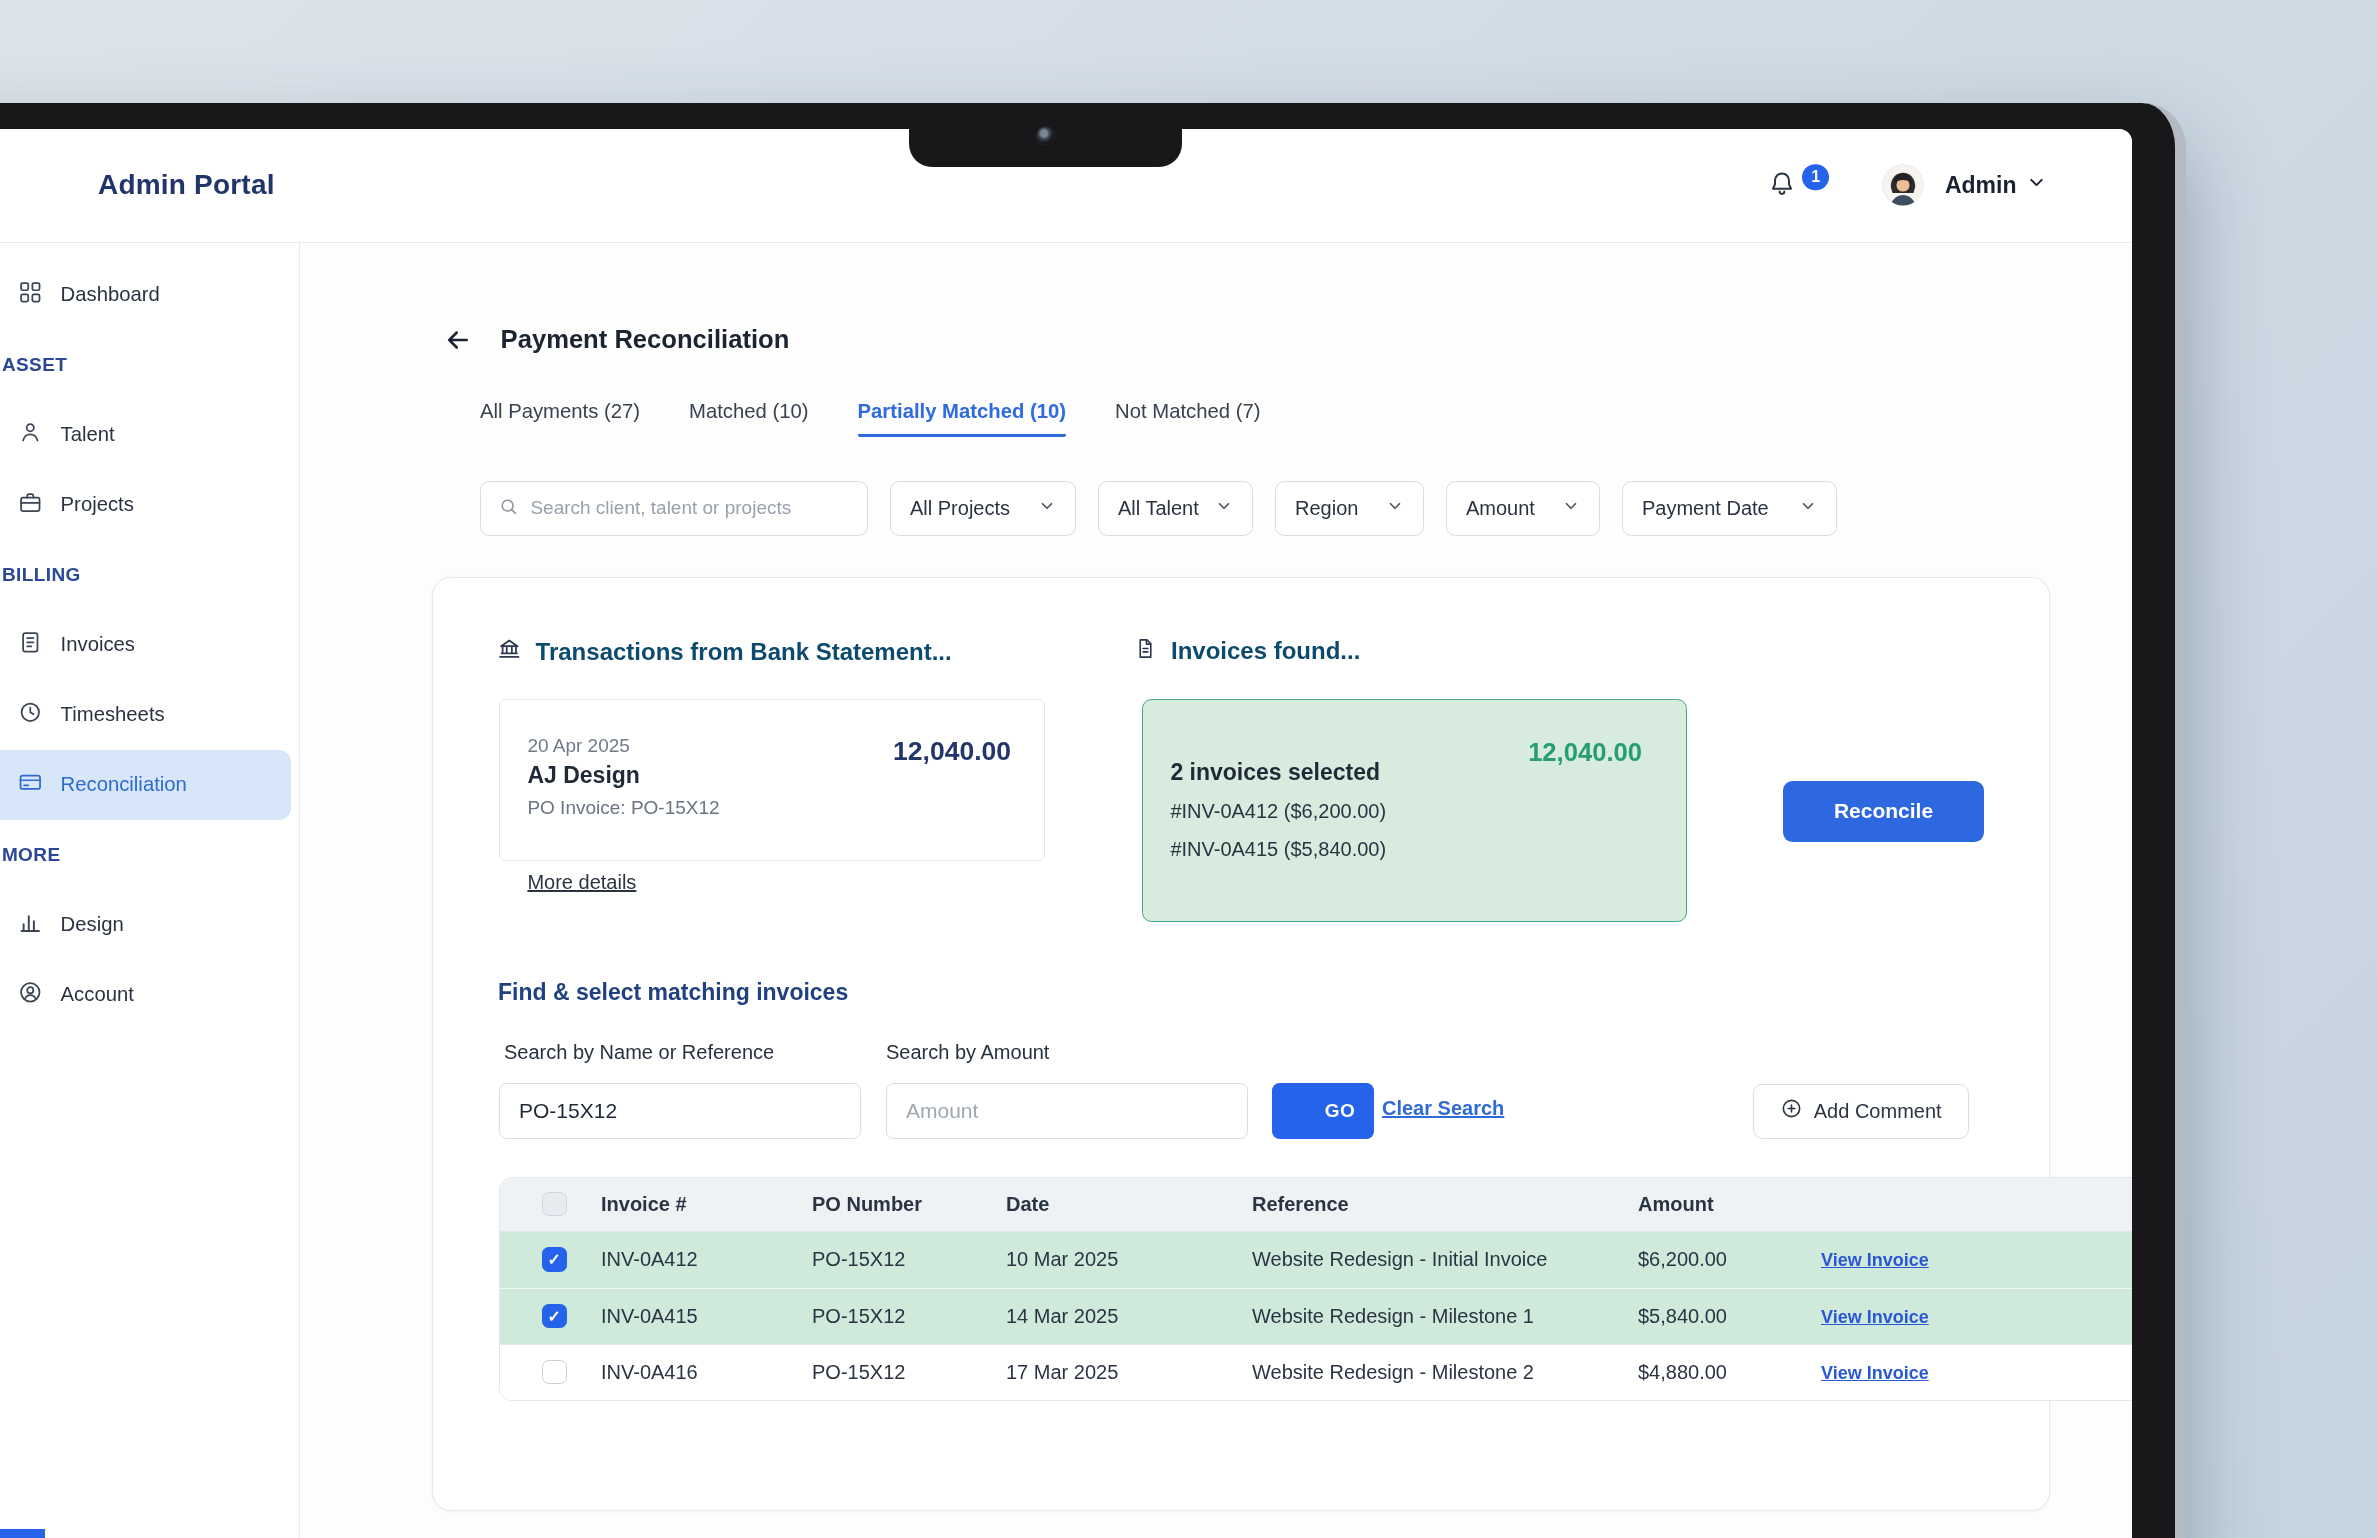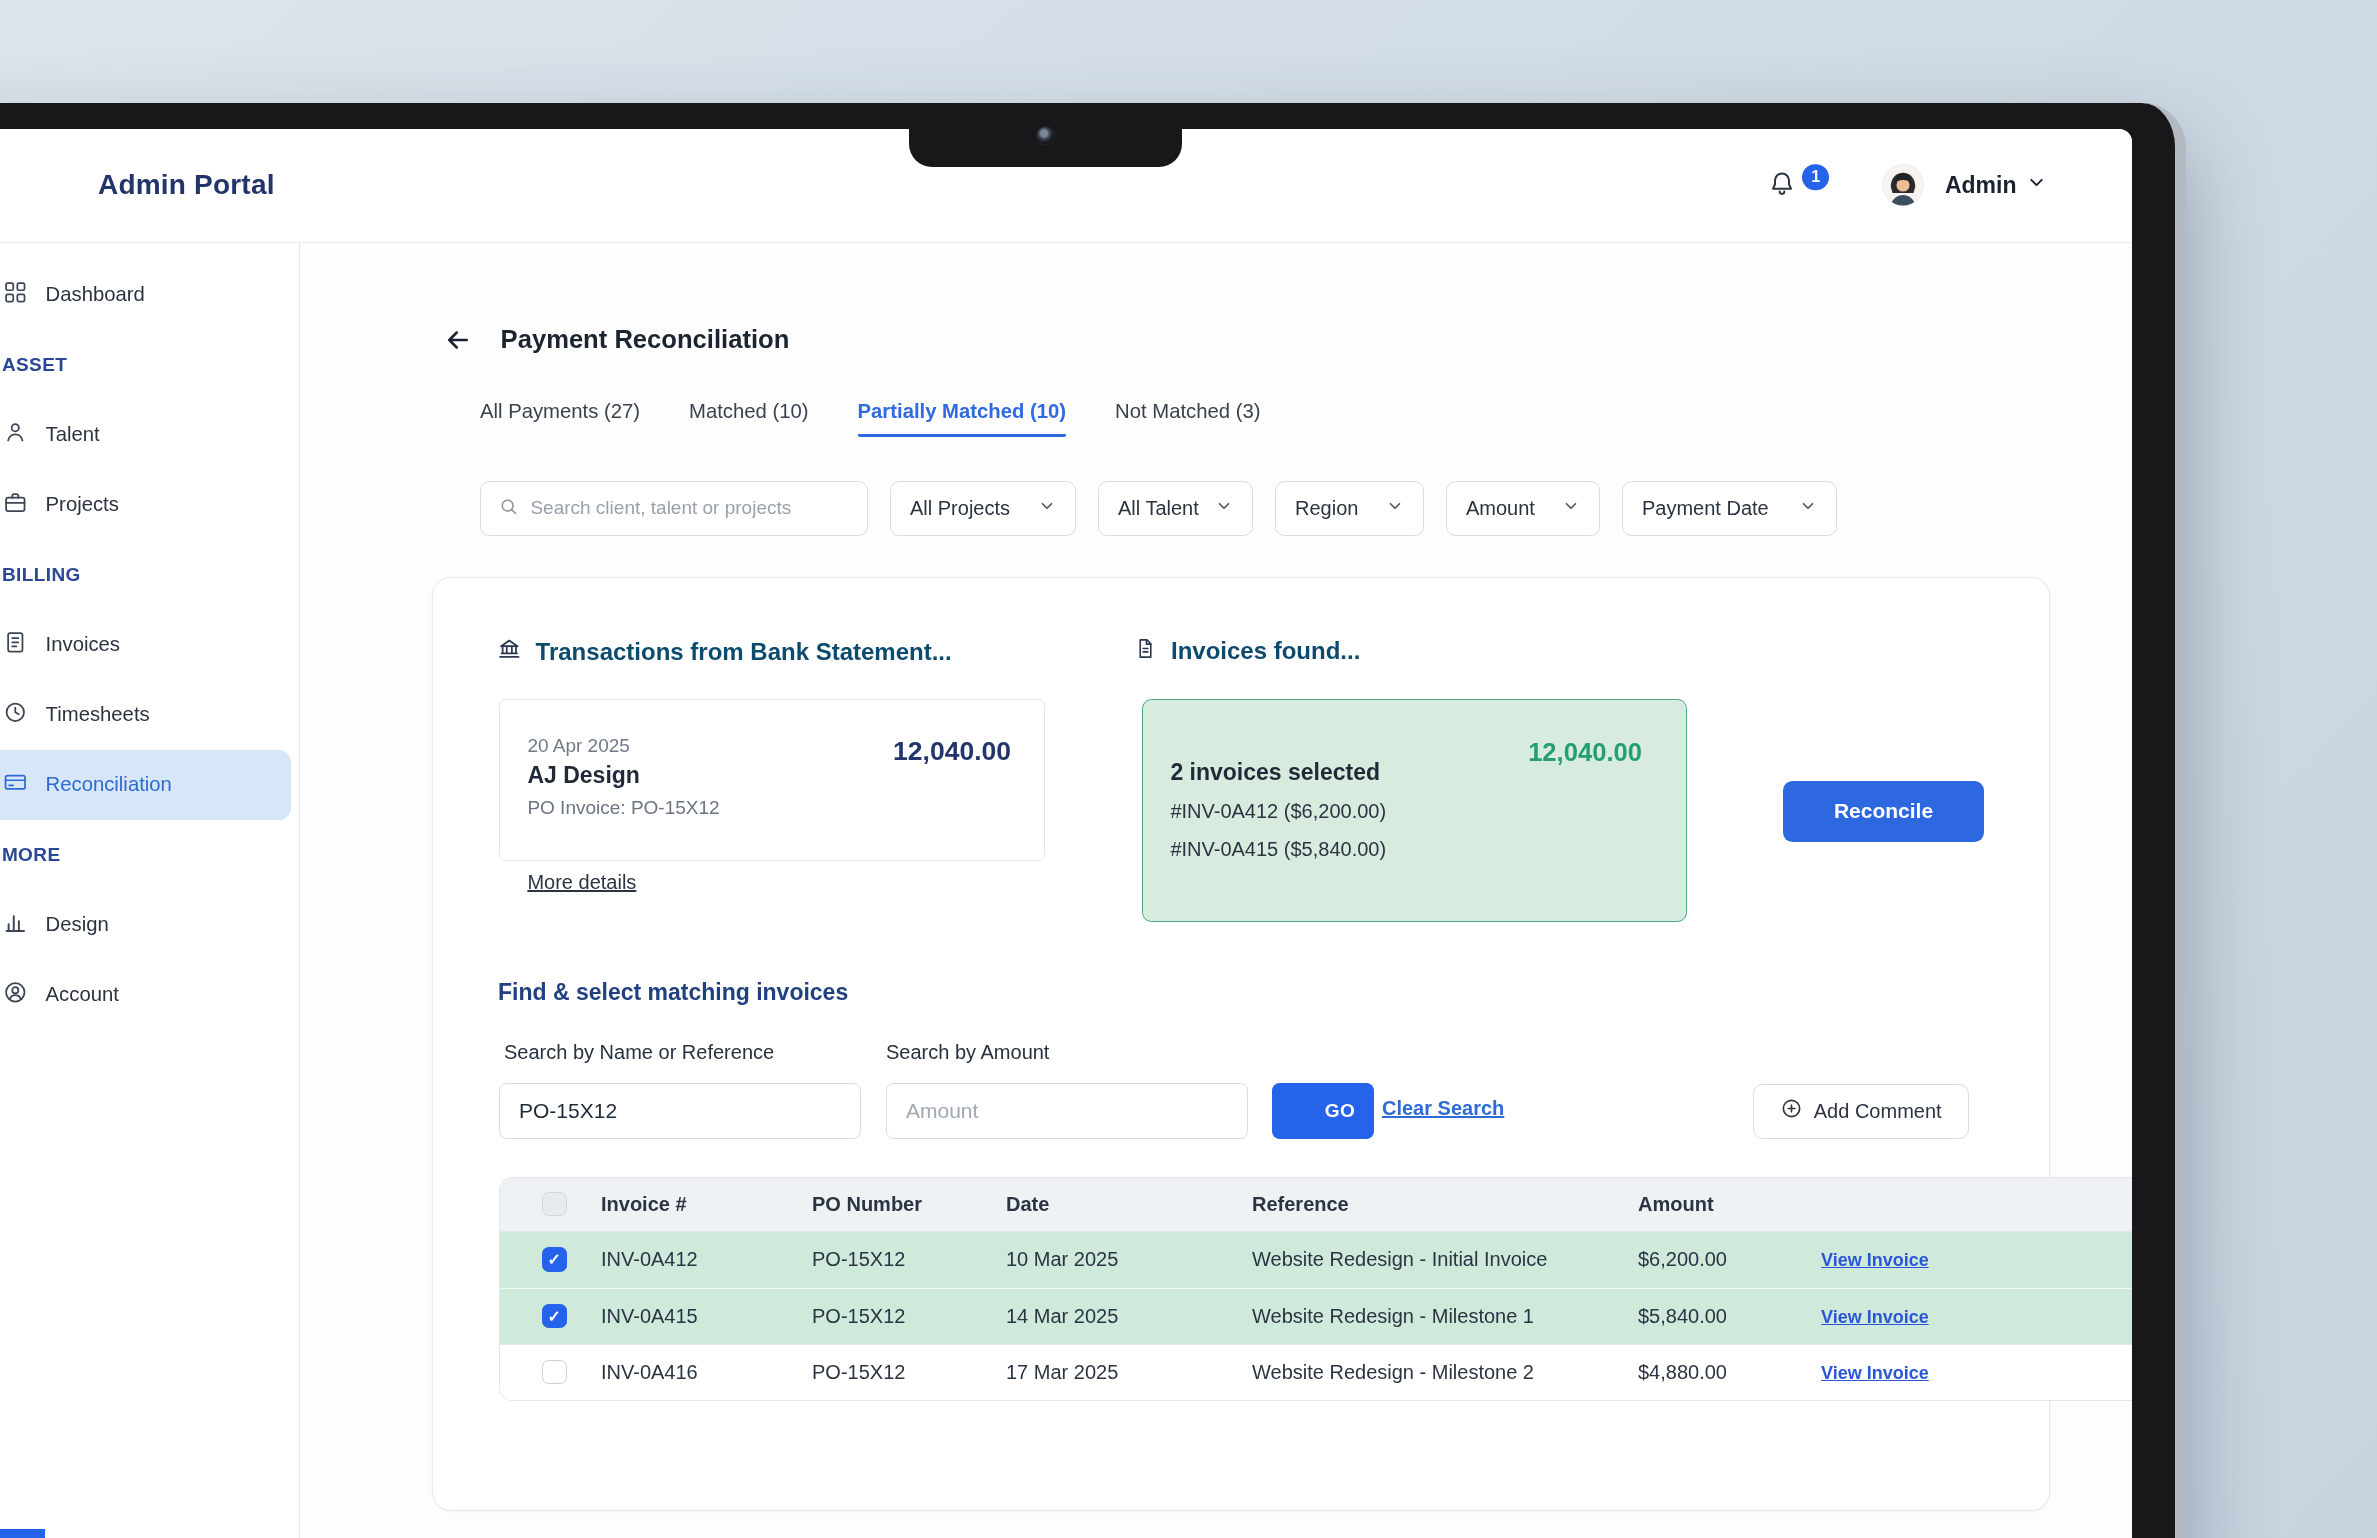--- a/index.html
+++ b/index.html
@@ -38,21 +38,21 @@
   .bell-wrap { display:flex; align-items:flex-start; gap:6.6px; cursor:pointer; margin-right:32px; }
   .badge { width:26.5px; height:26.5px; border-radius:50%; background:#2563eb; color:#fff;
     font-size:16px; font-weight:700; display:flex; align-items:center; justify-content:center;
     transform:translateY(-5.7px); }
   .avatar { width:42px; height:42px; border-radius:50%; overflow:hidden; flex:0 0 auto; }
   .user-menu { display:flex; align-items:flex-start; gap:9.5px; cursor:pointer; }
   .user-name { font-size:23px; font-weight:600; color:#1a2230; }
   
   .app-body { display:flex; height:1337px; background:#fff; }
   .sidebar { width:300px; border-right:0.9px solid #e5e8ec; padding-top:17px; background:#fff; flex:0 0 auto; }
-  .nav-item { height:70px; display:flex; align-items:center; gap:18px; padding-left:3px;
+  .nav-item { height:70px; display:flex; align-items:center; gap:18px; padding-left:18px;
     font-size:20.3px; color:#2b3340; cursor:pointer; }
   .nav-item svg { flex:0 0 auto; color:#3b4554; }
   .nav-item.active { background:#d8e6f9; color:#2e6bd0; border-radius:0 12.3px 12.3px 0; margin-right:8.5px; }
   .nav-item.active svg { color:#2e6bd0; }
   .nav-section { height:70px; display:flex; align-items:center; font-size:19px; font-weight:600;
     color:#2b4896; letter-spacing:0.4px; padding-left:1.9px; }
   
   .main { position:relative; flex:1; background:#fdfdfe; }
   .page-head { position:absolute; left:140px; top:79px; display:flex; align-items:center; gap:24.6px; }
   .back-btn { width:36px; height:36px; display:flex; align-items:center; justify-content:center; cursor:pointer; }
@@ -252,21 +252,21 @@
                 <path d="M19 12H5M11 6l-6 6 6 6"></path>
               </svg>
           </span>
           <h1 class="page-title">Payment Reconciliation</h1>
         </div>
 
         <div class="tabs">
           <div class="tab">All Payments (27)</div>
           <div class="tab">Matched (10)</div>
           <div class="tab active">Partially Matched (10)</div>
-          <div class="tab">Not Matched (3)</div>
+          <div class="tab">Not Matched (7)</div>
         </div>
 
         <div class="filter-row">
           <div class="searchbox">
             <span><svg width="21" height="21" viewBox="0 0 24 24" fill="none" stroke="#8a93a0" stroke-width="1.8" stroke-linecap="round">
                   <circle cx="11" cy="11" r="6.2"></circle>
                   <path d="M15.6 15.6L20 20"></path>
                 </svg></span>
             <input type="text" placeholder="Search client, talent or projects" style="">
           </div>

